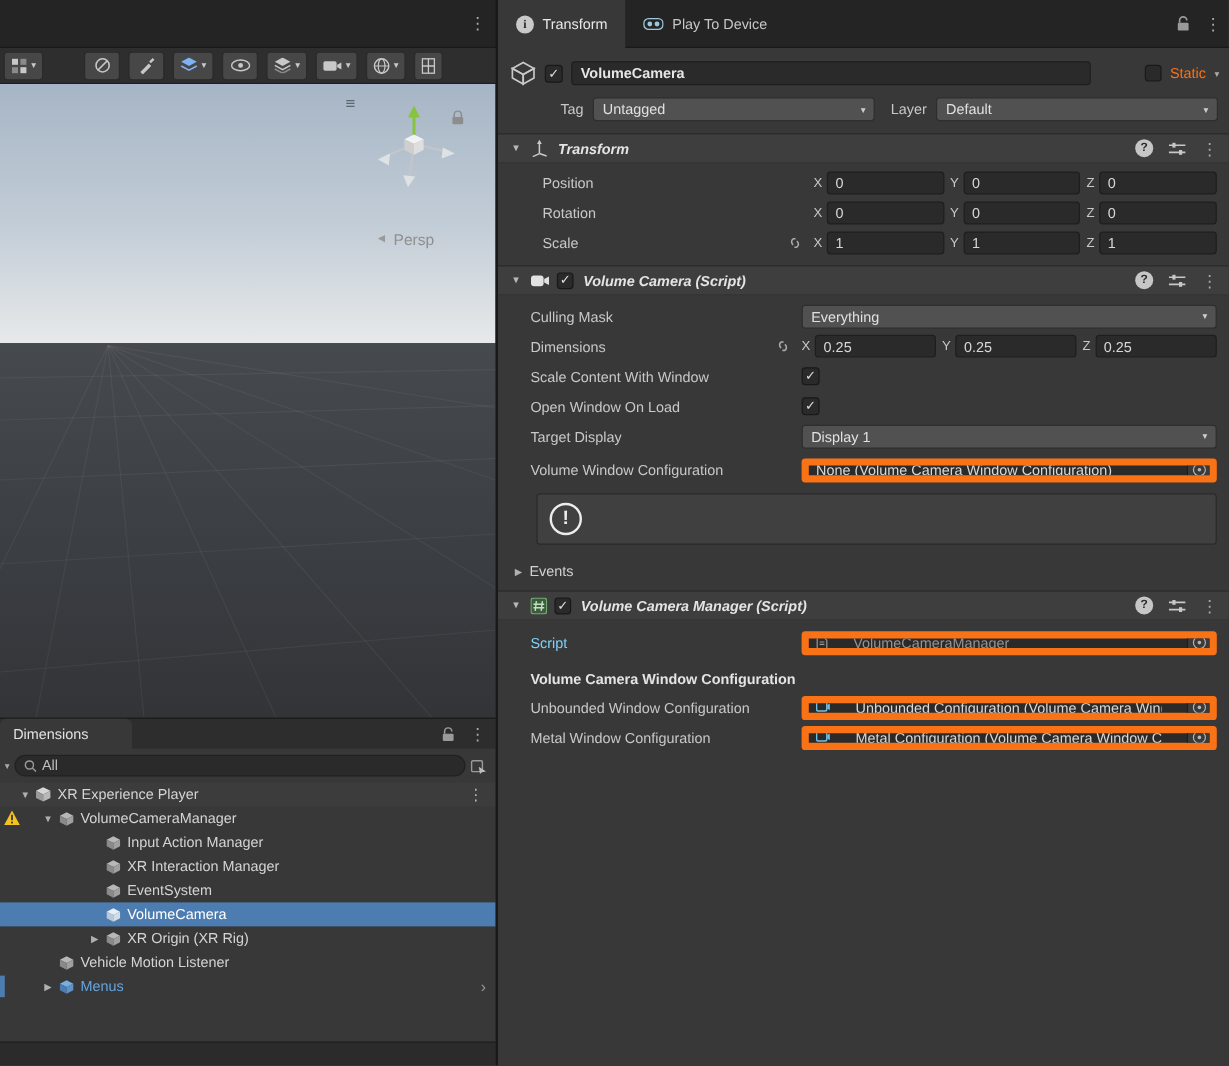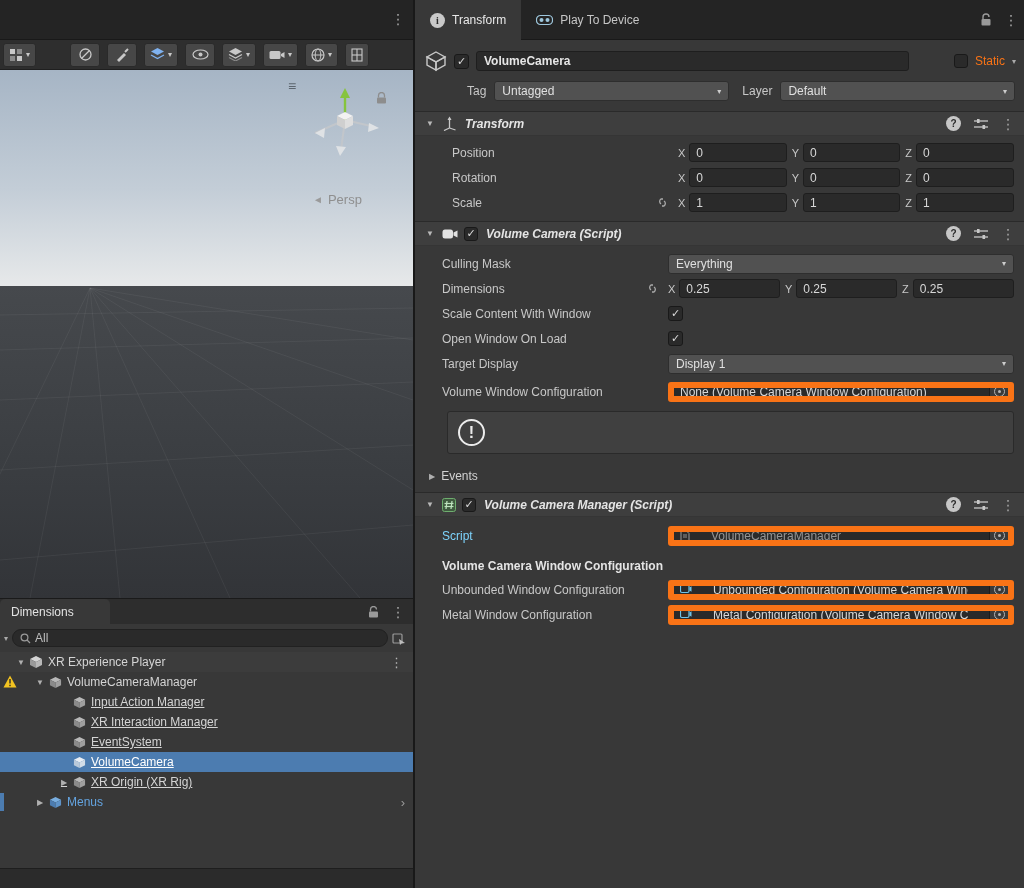--- a/index.html
+++ b/index.html
@@ -43,21 +43,21 @@
   .hier-search { position:absolute; left:0; top:624px; width:413px; height:28px; background:#383838; display:flex; align-items:center; padding:0 4px; gap:4px; }
   .mini-caret { font-size:8px; color:#aaa; }
   .searchfield { flex:1; height:18px; background:#2a2a2a; border:1px solid #212121; border-radius:9px; display:flex; align-items:center; gap:4px; padding:0 7px; color:#bdbdbd; }
   .hier-tree { position:absolute; left:0; top:652px; width:413px; }
   .hrow { height:20px; display:flex; align-items:center; position:relative; color:#d4d4d4; white-space:nowrap; }
   .hrow .fold { width:14px; font-size:8px; color:#b0b0b0; text-align:center; flex:0 0 14px; }
   .hrow .sp { flex:0 0 14px; }
   .hicon { width:16px; height:14px; display:flex; align-items:center; justify-content:center; margin-right:4px; flex:0 0 16px; }
   .d0 { padding-left:14px; }
   .d1 { padding-left:33px; }
-  .d2 { padding-left:57px;text-decoration:underline; }
+  .d2 { padding-left:72px; }
   .hrow.scene-head { background:#3c3c3c; }
   .hrow.sel { background:#4c7cb0; color:#ffffff; }
   .hrow .row-kebab { margin-left:auto; margin-right:10px; color:#b5b5b5; font-size:13px; }
   .hrow .row-chev { margin-left:auto; margin-right:8px; color:#9a9a9a; font-size:13px; }
   .hrow.edge-blue::before { content:""; position:absolute; left:0; top:1px; width:4px; height:18px; background:#4c7cb0; }
   .warn-abs { position:absolute; left:3px; top:3px; }
   .hlabel.blue { color:#64a4e0; }
   .hier-bottom { position:absolute; left:0; top:868px; width:413px; height:20px; background:#2b2b2b; border-top:1px solid #1e1e1e; }
 
   .vdiv { position:absolute; left:413px; top:0; width:2px; height:888px; background:#191919; }
@@ -387,20 +387,31 @@
         <svg width="13" height="13" viewBox="0 0 14 14">
             <polygon points="7,1 13,4 7,7 1,4" fill="#b8b8b8"></polygon>
             <polygon points="1,4 7,7 7,13 1,10" fill="#8a8a8a"></polygon>
             <polygon points="13,4 7,7 7,13 13,10" fill="#a0a0a0"></polygon>
           </svg>
       </span>
       <span class="hlabel">XR Origin (XR Rig)</span>
     </div>
 
 
+    <div class="hrow d1">
+      <span class="sp"></span>
+      <span class="hicon">
+        <svg width="13" height="13" viewBox="0 0 14 14">
+            <polygon points="7,1 13,4 7,7 1,4" fill="#b8b8b8"></polygon>
+            <polygon points="1,4 7,7 7,13 1,10" fill="#8a8a8a"></polygon>
+            <polygon points="13,4 7,7 7,13 13,10" fill="#a0a0a0"></polygon>
+          </svg>
+      </span>
+      <span class="hlabel">Vehicle Motion Listener</span>
+    </div>
 
     <div class="hrow d1 edge-blue">
       <span class="fold">▶</span>
       <span class="hicon">
         <svg width="13" height="13" viewBox="0 0 14 14">
             <polygon points="7,1 13,4 7,7 1,4" fill="#79aee0"></polygon>
             <polygon points="1,4 7,7 7,13 1,10" fill="#4c7cb0"></polygon>
             <polygon points="13,4 7,7 7,13 13,10" fill="#5f93c8"></polygon>
           </svg>
       </span>

